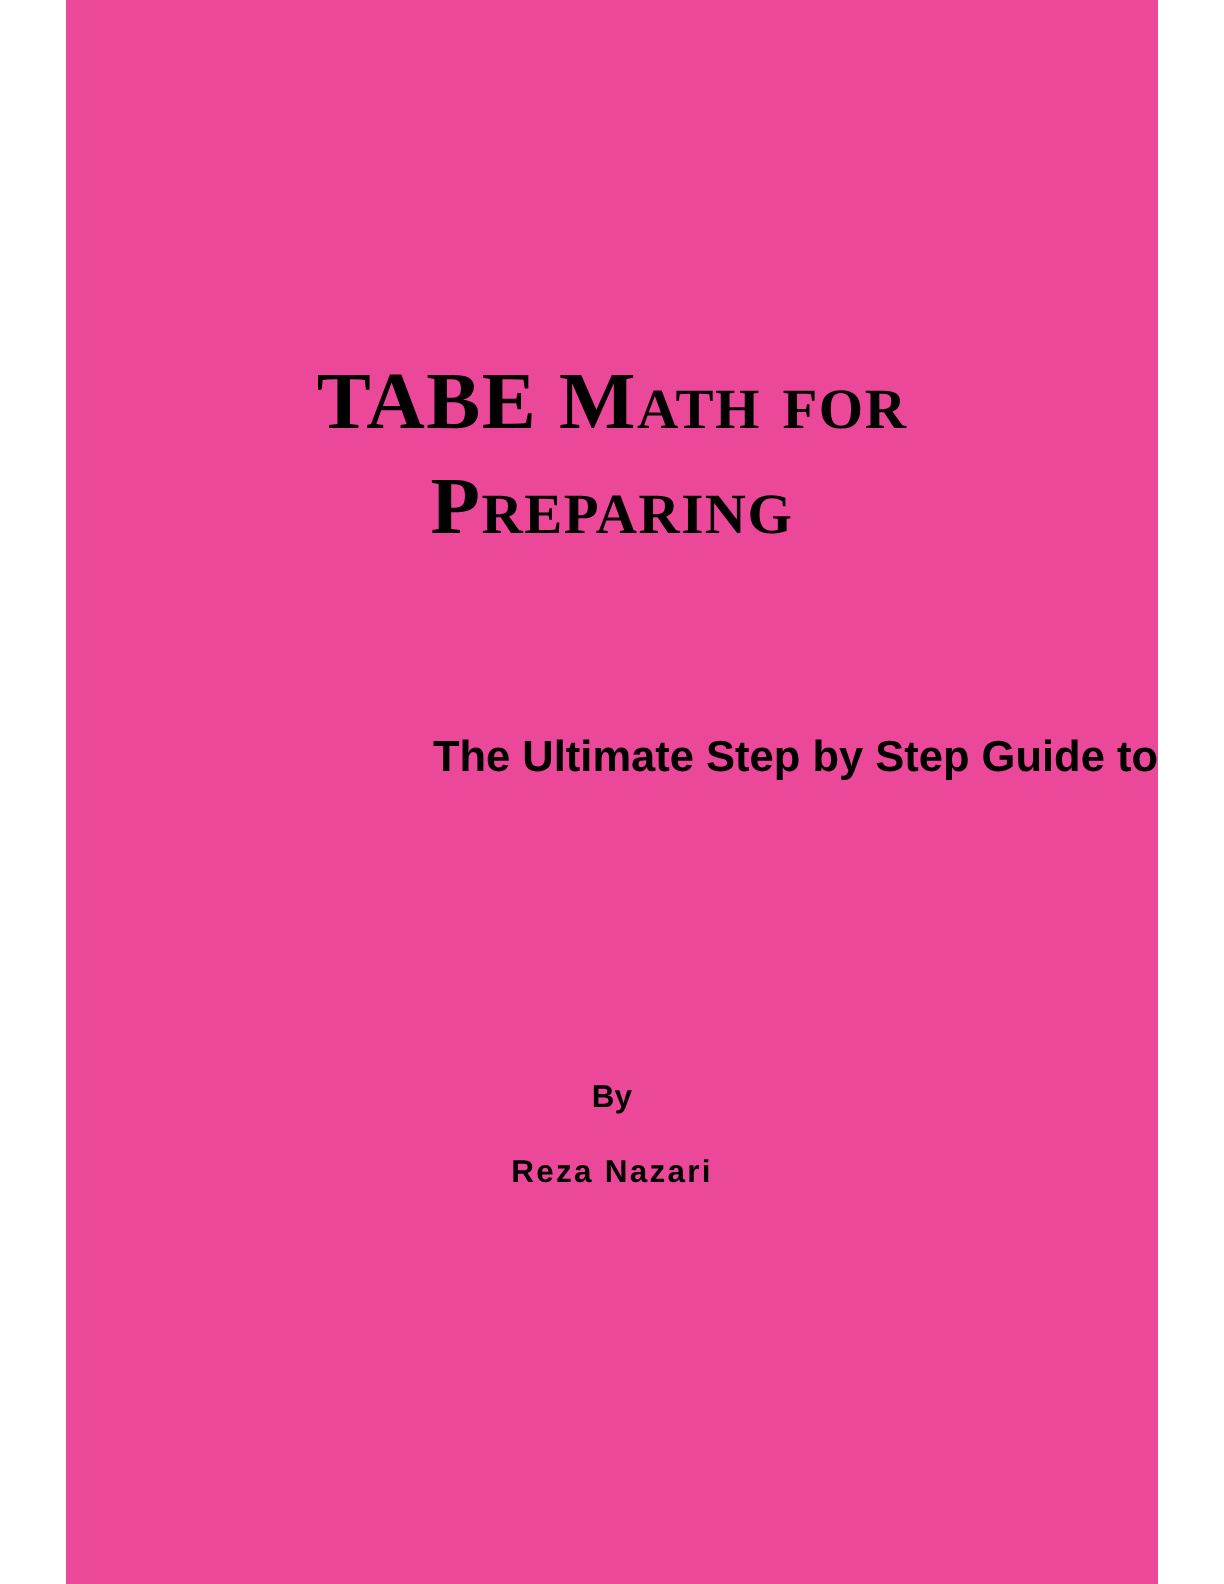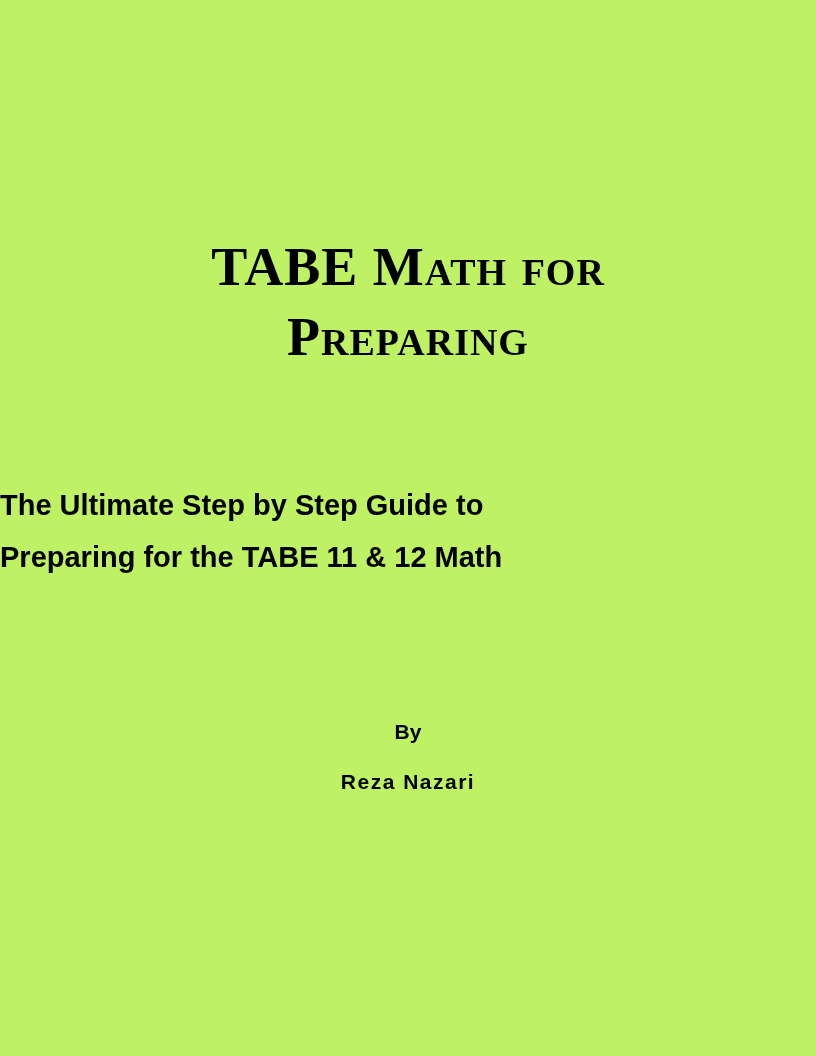--- a/index.html
+++ b/index.html
@@ -2,24 +2,24 @@
 <html><head>
 <meta charset="utf-8">
 <style>
   html, body {
     margin: 0;
     padding: 0;
     background: #ffffff;
   }
   .page {
     position: relative;
-    width: 816px;
+    width: 728px;
     height: 1056px;
     margin: 0 auto;
-    background: #bef264;
+    background: #ec4899;
     color: #000000;
     overflow: hidden;
   }
   .book-title {
     position: absolute;
     top: 196px;
     left: 0;
     width: 100%;
     text-align: center;
     font-family: "Liberation Serif", "DejaVu Serif", serif;
@@ -28,21 +28,21 @@
     font-size: 54px;
     line-height: 70px;
     letter-spacing: 1px;
     color: #000000;
   }
   .book-subtitle {
     position: absolute;
     top: 455px;
     left: 0;
     width: 100%;
-    text-align: left;
+    text-align: right;
     font-family: "Liberation Sans", "DejaVu Sans", sans-serif;
     font-weight: 700;
     font-size: 29px;
     line-height: 52px;
     color: #000000;
   }
   .byline {
     position: absolute;
     left: 0;
     width: 100%;
@@ -61,20 +61,20 @@
 
 <div class="page">
 
   <h1 class="book-title">
     <span>TABE Math for</span><br>
     <span>Preparing</span>
   </h1>
 
   <h2 class="book-subtitle">
     <span>The Ultimate Step by Step Guide to</span><br>
-    <span>Preparing for the TABE 11 &amp; 12 Math</span><br>
+    <br>
   </h2>
 
   <div class="byline by-label">By</div>
 
   <div class="byline author">Reza Nazari</div>
 
 </div>
 
 </body></html>

